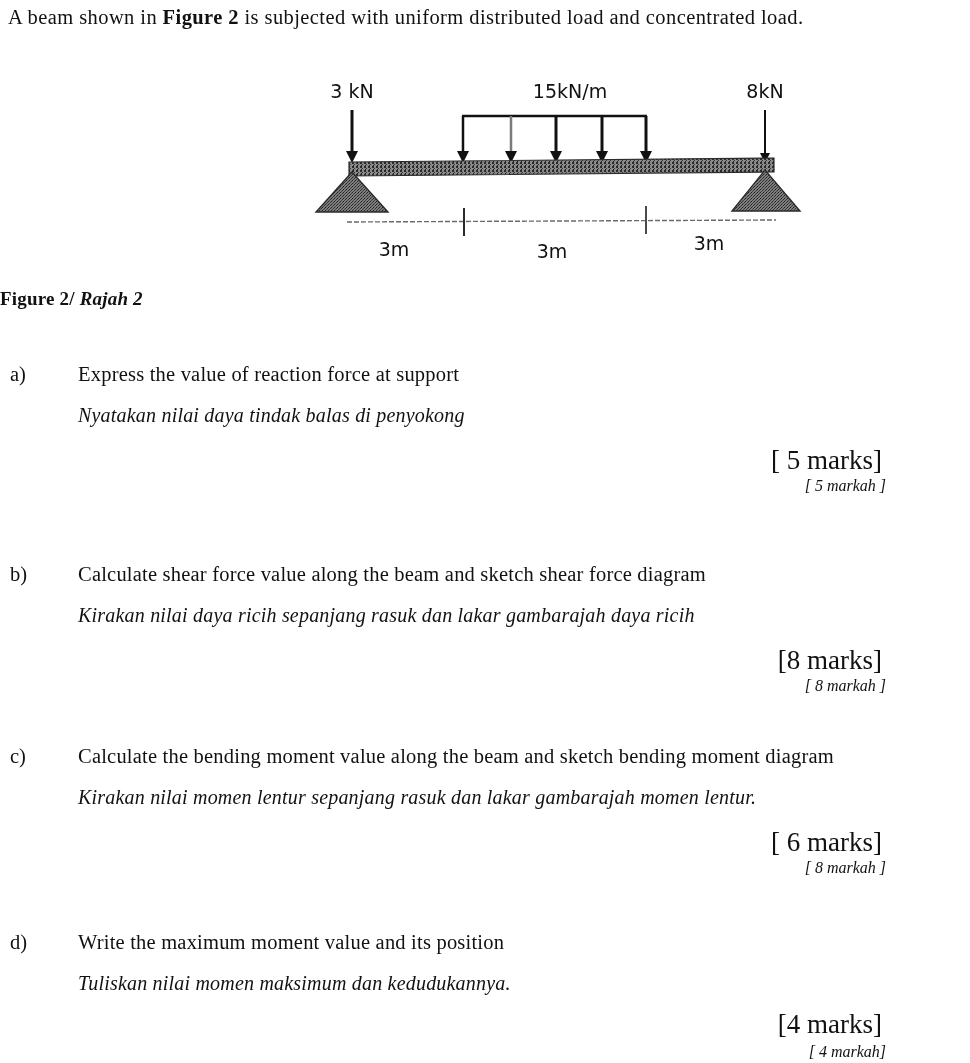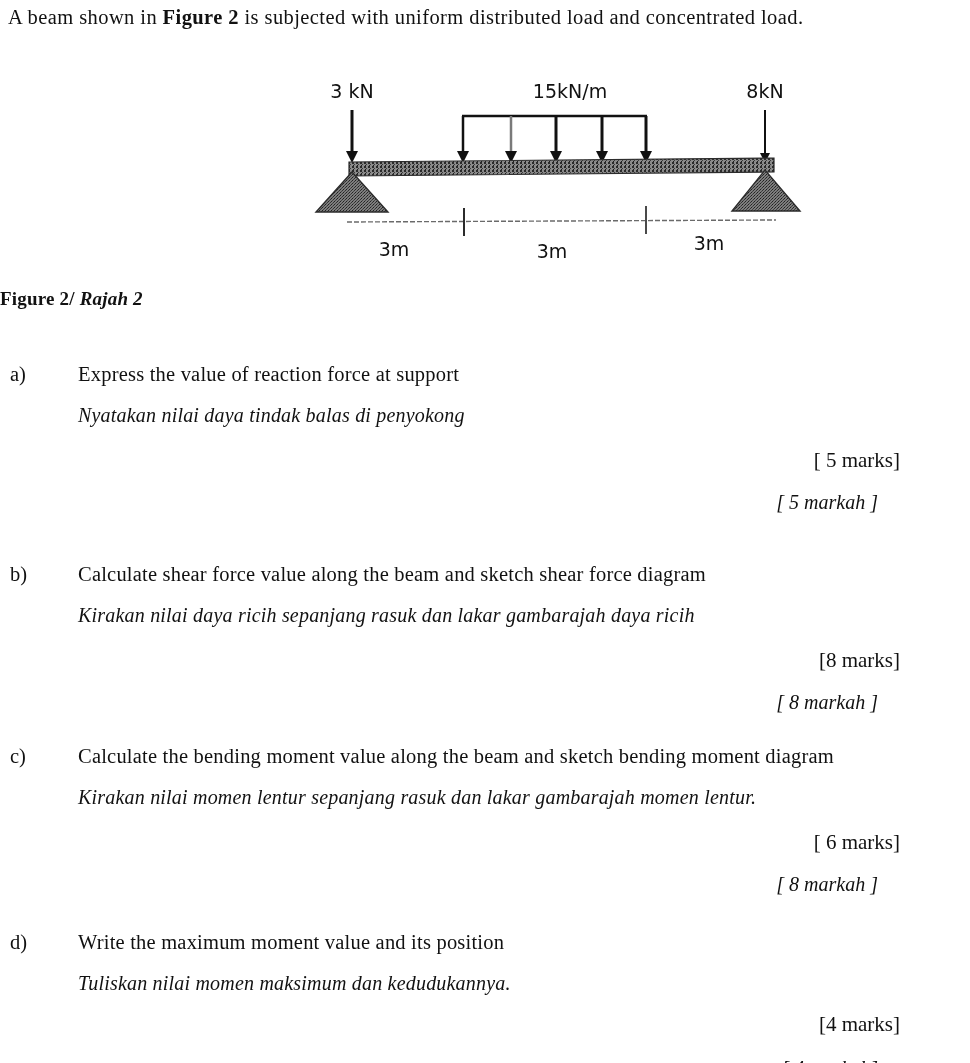--- a/index.html
+++ b/index.html
@@ -99,35 +99,34 @@
     top: 33px;
     font-size: 20px;
     line-height: 26px;
     font-style: italic;
     white-space: nowrap;
     letter-spacing: 0.01em;
     margin-top: 8px;
   }
   .marks-en {
     position: absolute;
-    right: 70px;
+    right: 88px;
     top: 86px;
-    font-size: 21px;
+    font-size: 27px;
     line-height: 26px;
     white-space: pre;
   }
   .marks-ms {
     position: absolute;
-    right: 92px;
+    right: 84px;
     top: 112px;
-    font-size: 20px;
+    font-size: 16px;
     line-height: 26px;
     font-style: italic;
     white-space: pre;
-    margin-top: 16px;
   }
 </style>
 </head>
 <body>
 
 <div class="page">
 
   <div class="intro-en"><span>A beam shown in </span><span class="b">Figure 2</span><span> is subjected with uniform distributed load and concentrated load.</span></div>
 
 

